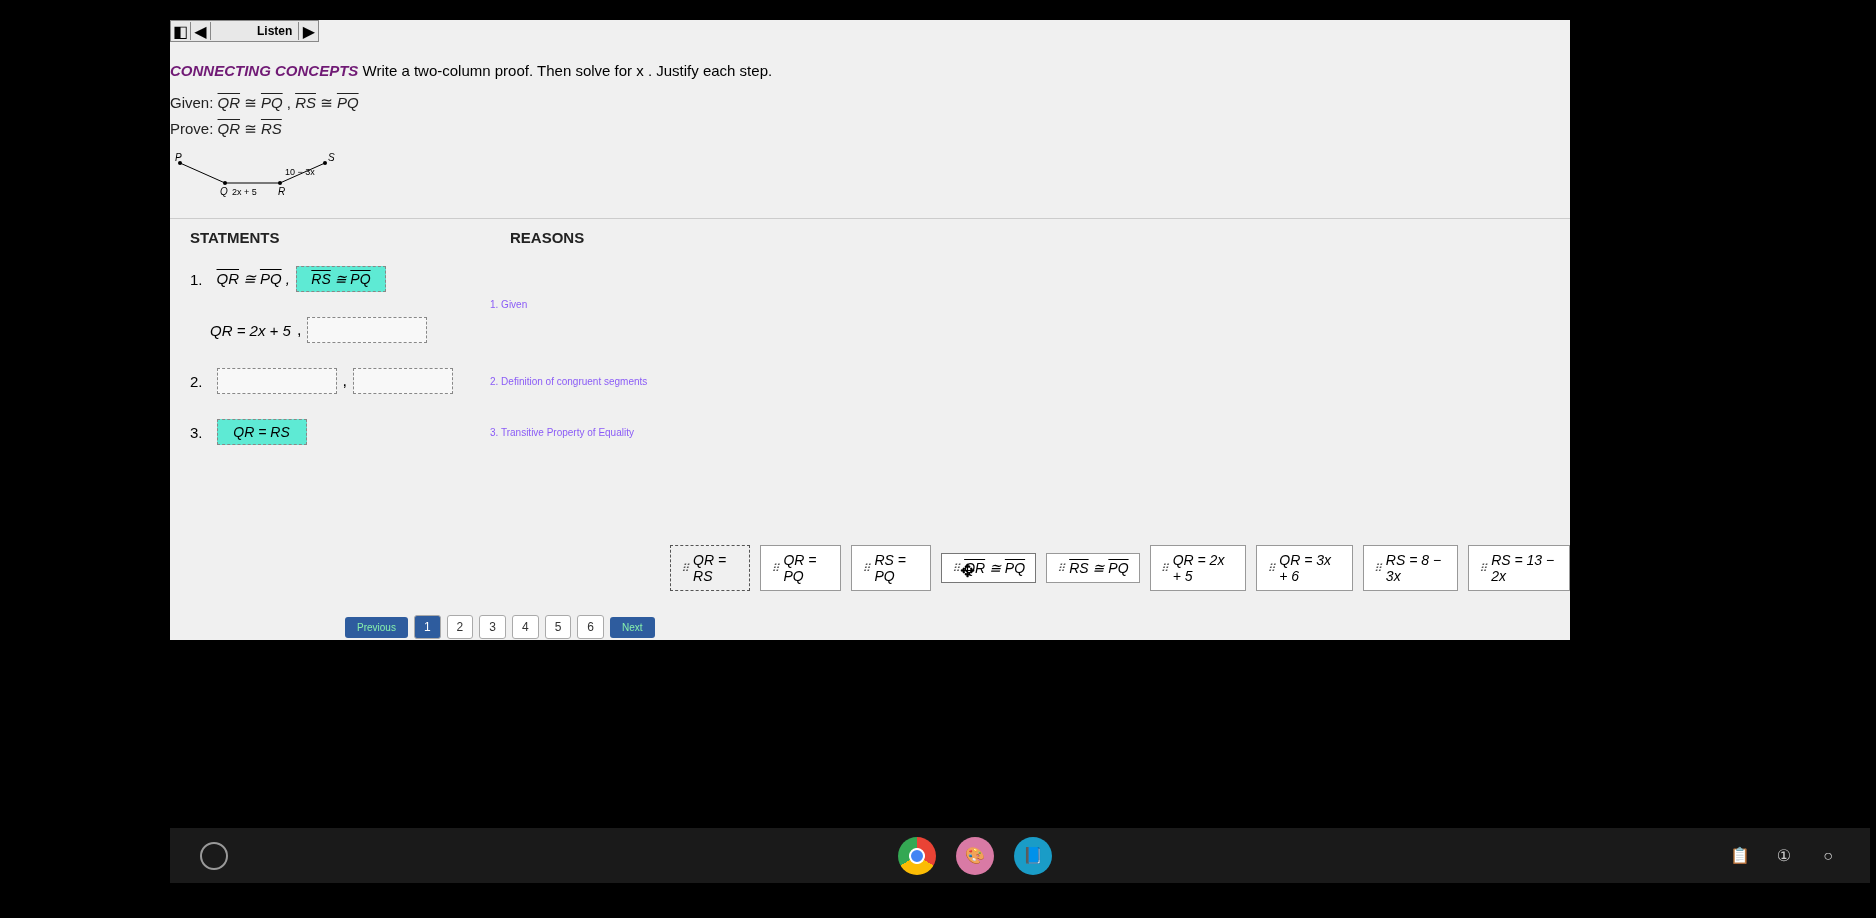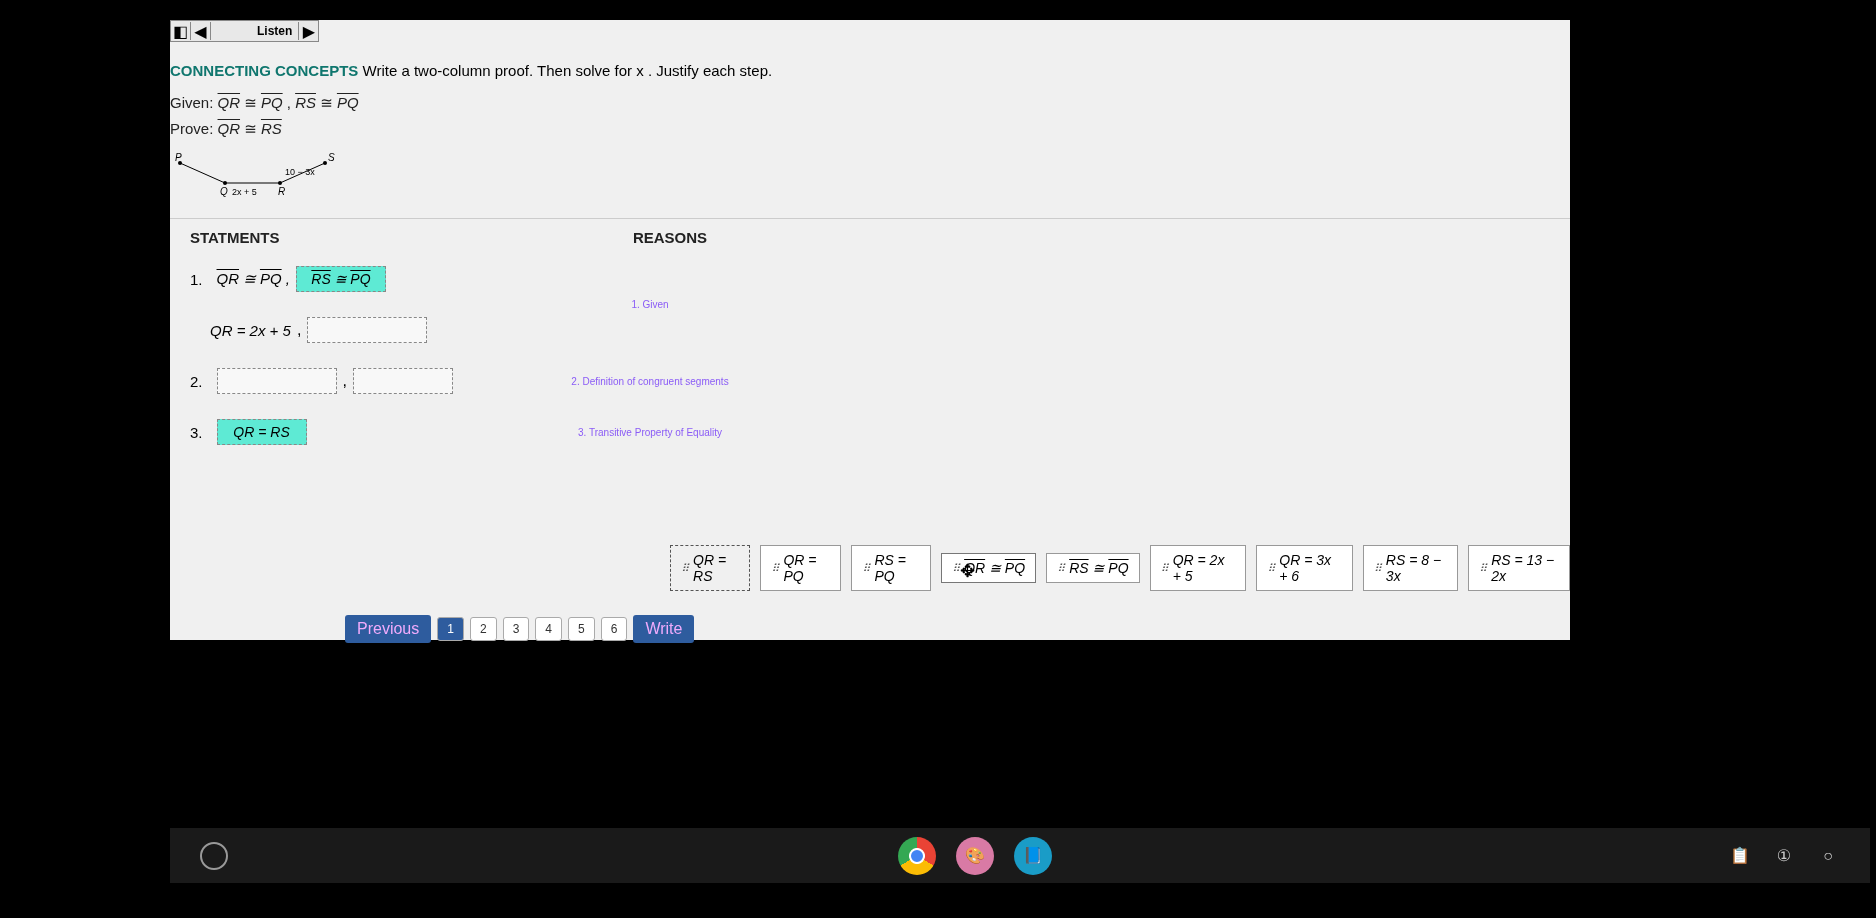--- a/index.html
+++ b/index.html
@@ -39,22 +39,23 @@
   padding: 0 6px;
   font-size: 12px;
   font-weight: bold;
   margin-left: 40px;
 }
 .header-line {
   margin: 10px 0 15px 0;
   font-size: 15px;
 }
 .header-blue {
-  color: #0f766e;
+  color: #701a75;
   font-weight: bold;
+  font-style: italic;
 }
 .given-prove {
   font-size: 15px;
   margin: 8px 0;
   color: #222;
 }
 .overline {
   text-decoration: overline;
   font-style: italic;
 }
@@ -73,21 +74,21 @@
   display: flex;
   margin-bottom: 20px;
   gap: 20px;
 }
 .stat-header, .reason-header {
   font-weight: bold;
   font-size: 15px;
   color: #222;
 }
 .stat-col { width: 320px; padding-left: 20px; }
-.reason-col { width: 320px; text-align: center; }
+.reason-col { width: 320px; }
 .proof-row {
   display: flex;
   align-items: center;
   margin-bottom: 25px;
 }
 .row-num {
   font-size: 15px;
   margin-right: 8px;
 }
 .reason-content {
@@ -154,24 +155,24 @@
 .nav-bar {
   position: absolute;
   left: 175px;
   top: 595px;
   display: flex;
   gap: 6px;
   align-items: center;
 }
 .nav-btn {
   background: #2e5c9e;
-  color: #f0abfc;
+  color: #86efac;
   border: none;
   padding: 5px 12px;
-  font-size: 16px;
+  font-size: 10px;
   border-radius: 3px;
 }
 .nav-num {
   background: #fff;
   color: #333;
   border: 1px solid #aaa;
   padding: 4px 9px;
   font-size: 12px;
   border-radius: 3px;
 }
@@ -375,21 +376,21 @@
   <div class="move-cursor">✥</div>
 
   <div class="nav-bar">
     <button class="nav-btn">Previous</button>
     <button class="nav-num current">1</button>
     <button class="nav-num">2</button>
     <button class="nav-num">3</button>
     <button class="nav-num">4</button>
     <button class="nav-num">5</button>
     <button class="nav-num">6</button>
-    <button class="nav-btn">Write</button>
+    <button class="nav-btn">Next</button>
   </div>
 
 </div>
 
 <div class="taskbar">
   <div class="taskbar-left">
     <div class="launcher-circle"></div>
   </div>
   <div class="taskbar-center">
     <div class="taskbar-icon chrome-icon"></div>

